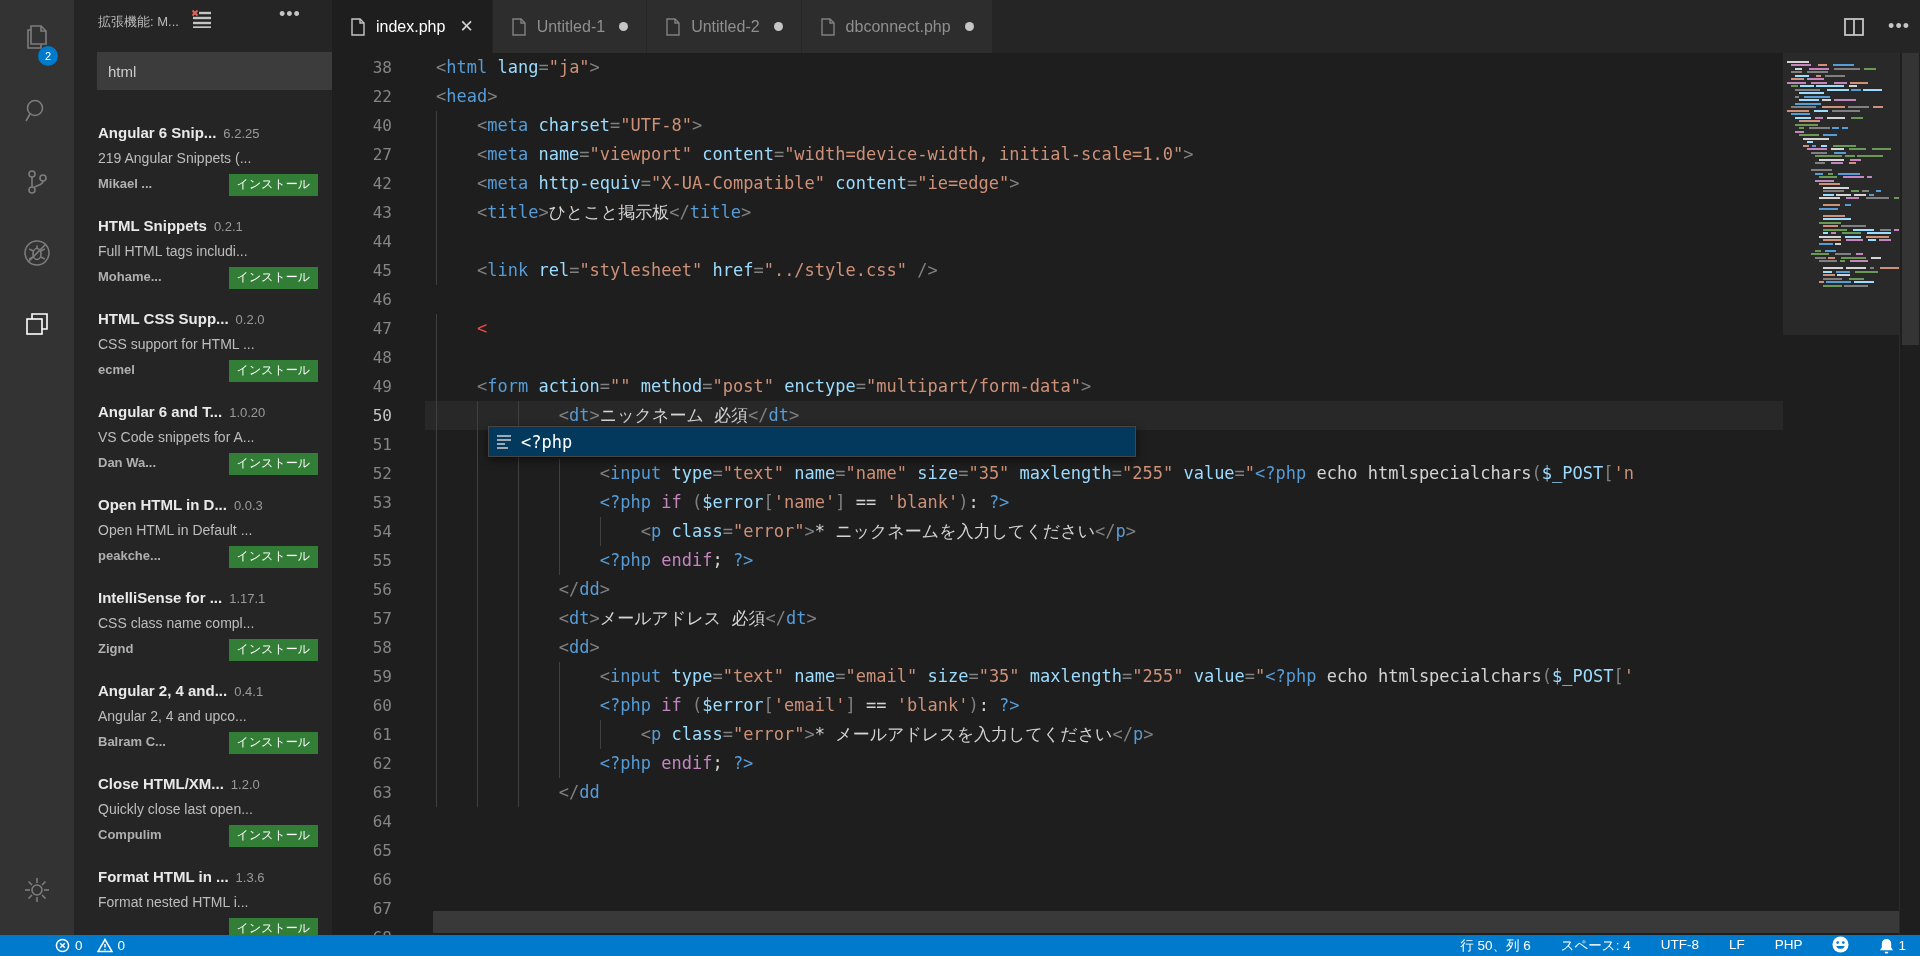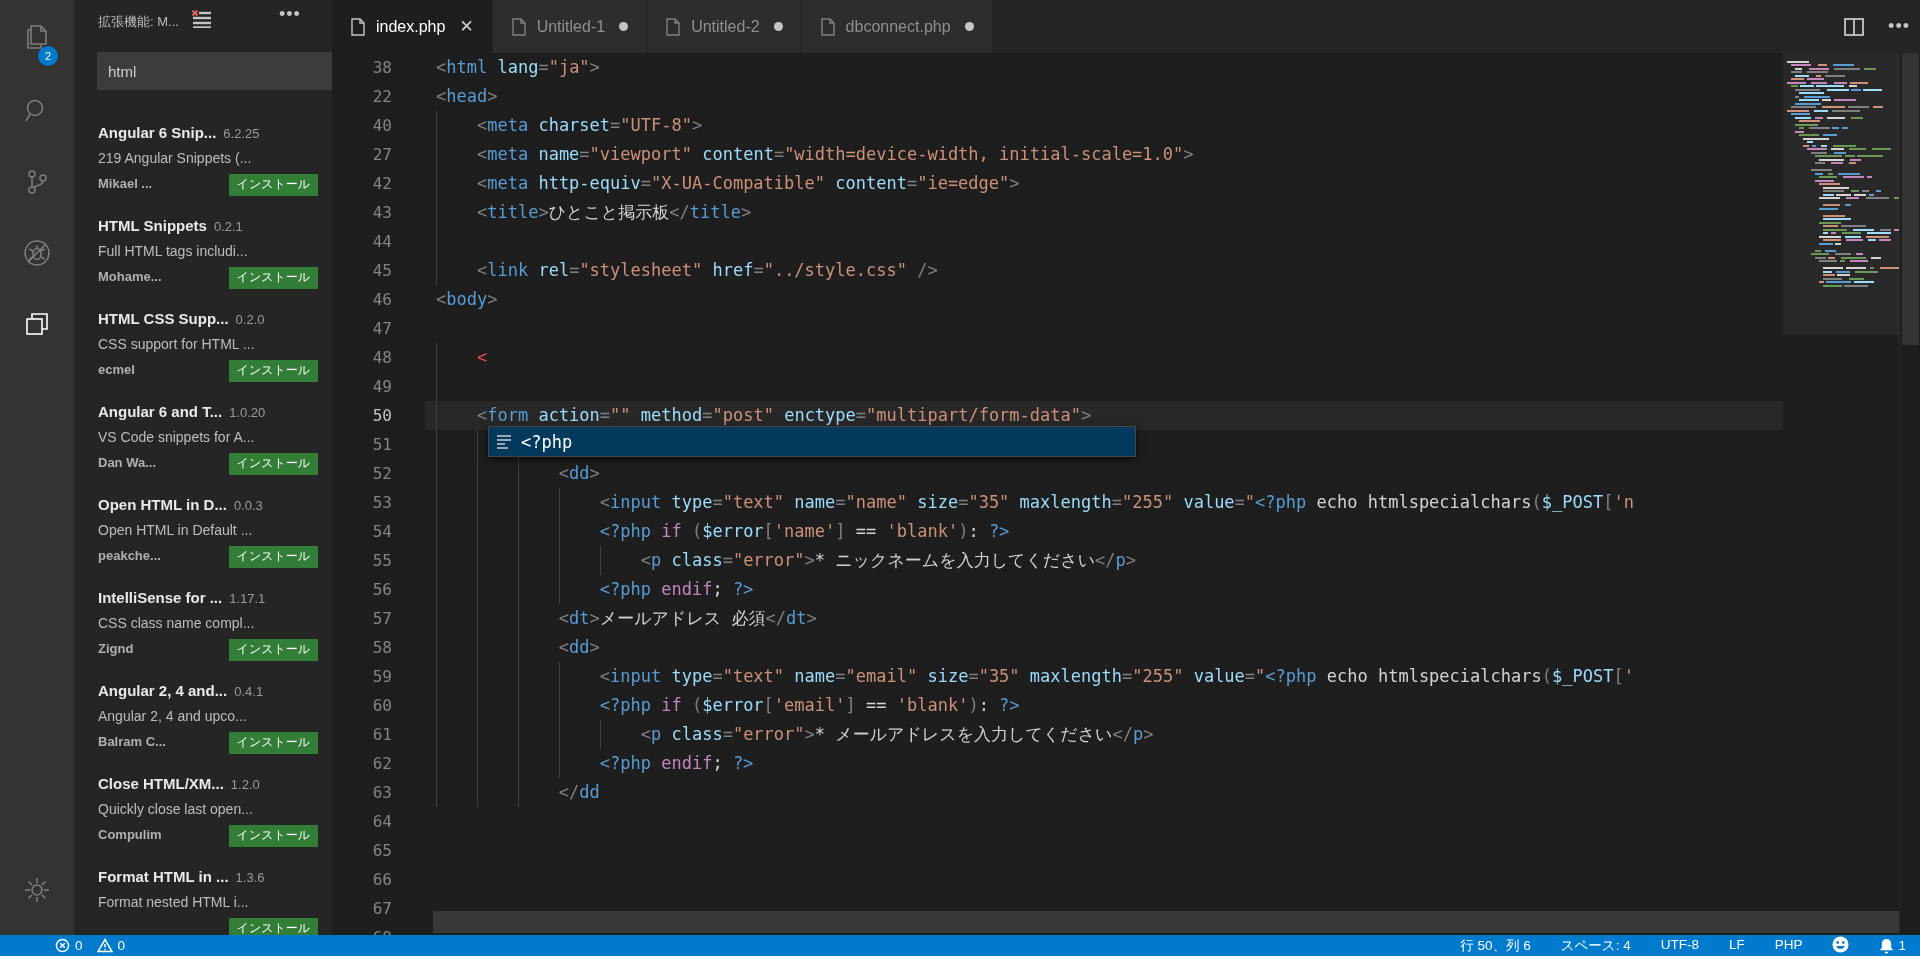--- a/index.html
+++ b/index.html
@@ -300,31 +300,31 @@
       </div>
     <div id="code">
         <div class="cline"><span style="color: rgb(128, 128, 128);">&lt;</span><span style="color: rgb(86, 156, 214);">html</span><span style="color: rgb(212, 212, 212);"> </span><span style="color: rgb(156, 220, 254);">lang</span><span style="color: rgb(128, 128, 128);">=</span><span style="color: rgb(206, 145, 120);">"ja"</span><span style="color: rgb(128, 128, 128);">&gt;</span></div>
         <div class="cline"><span style="color: rgb(128, 128, 128);">&lt;</span><span style="color: rgb(86, 156, 214);">head</span><span style="color: rgb(128, 128, 128);">&gt;</span></div>
         <div class="cline"><span class="guide" style="left: 0px;"></span><span style="color: rgb(212, 212, 212);">    </span><span style="color: rgb(128, 128, 128);">&lt;</span><span style="color: rgb(86, 156, 214);">meta</span><span style="color: rgb(212, 212, 212);"> </span><span style="color: rgb(156, 220, 254);">charset</span><span style="color: rgb(128, 128, 128);">=</span><span style="color: rgb(206, 145, 120);">"UTF-8"</span><span style="color: rgb(128, 128, 128);">&gt;</span></div>
         <div class="cline"><span class="guide" style="left: 0px;"></span><span style="color: rgb(212, 212, 212);">    </span><span style="color: rgb(128, 128, 128);">&lt;</span><span style="color: rgb(86, 156, 214);">meta</span><span style="color: rgb(212, 212, 212);"> </span><span style="color: rgb(156, 220, 254);">name</span><span style="color: rgb(128, 128, 128);">=</span><span style="color: rgb(206, 145, 120);">"viewport"</span><span style="color: rgb(212, 212, 212);"> </span><span style="color: rgb(156, 220, 254);">content</span><span style="color: rgb(128, 128, 128);">=</span><span style="color: rgb(206, 145, 120);">"width=device-width, initial-scale=1.0"</span><span style="color: rgb(128, 128, 128);">&gt;</span></div>
         <div class="cline"><span class="guide" style="left: 0px;"></span><span style="color: rgb(212, 212, 212);">    </span><span style="color: rgb(128, 128, 128);">&lt;</span><span style="color: rgb(86, 156, 214);">meta</span><span style="color: rgb(212, 212, 212);"> </span><span style="color: rgb(156, 220, 254);">http-equiv</span><span style="color: rgb(128, 128, 128);">=</span><span style="color: rgb(206, 145, 120);">"X-UA-Compatible"</span><span style="color: rgb(212, 212, 212);"> </span><span style="color: rgb(156, 220, 254);">content</span><span style="color: rgb(128, 128, 128);">=</span><span style="color: rgb(206, 145, 120);">"ie=edge"</span><span style="color: rgb(128, 128, 128);">&gt;</span></div>
         <div class="cline"><span class="guide" style="left: 0px;"></span><span style="color: rgb(212, 212, 212);">    </span><span style="color: rgb(128, 128, 128);">&lt;</span><span style="color: rgb(86, 156, 214);">title</span><span style="color: rgb(128, 128, 128);">&gt;</span><span style="color: rgb(212, 212, 212);">ひとこと掲示板</span><span style="color: rgb(128, 128, 128);">&lt;/</span><span style="color: rgb(86, 156, 214);">title</span><span style="color: rgb(128, 128, 128);">&gt;</span></div>
         <div class="cline"><span class="guide" style="left: 0px;"></span></div>
         <div class="cline"><span class="guide" style="left: 0px;"></span><span style="color: rgb(212, 212, 212);">    </span><span style="color: rgb(128, 128, 128);">&lt;</span><span style="color: rgb(86, 156, 214);">link</span><span style="color: rgb(212, 212, 212);"> </span><span style="color: rgb(156, 220, 254);">rel</span><span style="color: rgb(128, 128, 128);">=</span><span style="color: rgb(206, 145, 120);">"stylesheet"</span><span style="color: rgb(212, 212, 212);"> </span><span style="color: rgb(156, 220, 254);">href</span><span style="color: rgb(128, 128, 128);">=</span><span style="color: rgb(206, 145, 120);">"../style.css"</span><span style="color: rgb(212, 212, 212);"> </span><span style="color: rgb(128, 128, 128);">/&gt;</span></div>
-        <div class="cline"><span style="color: rgb(128, 128, 128);">&lt;</span><span style="color: rgb(86, 156, 214);">body</span><span style="color: rgb(128, 128, 128);">&gt;</span></div>
         <div class="cline"></div>
         <div class="cline"><span class="guide" style="left: 0px;"></span><span style="color: rgb(212, 212, 212);">    </span><span style="color: rgb(244, 71, 71);">&lt;</span></div>
         <div class="cline"><span class="guide" style="left: 0px;"></span></div>
         <div class="cline"><span class="guide" style="left: 0px;"></span><span style="color: rgb(212, 212, 212);">    </span><span style="color: rgb(128, 128, 128);">&lt;</span><span style="color: rgb(86, 156, 214);">form</span><span style="color: rgb(212, 212, 212);"> </span><span style="color: rgb(156, 220, 254);">action</span><span style="color: rgb(128, 128, 128);">=</span><span style="color: rgb(206, 145, 120);">""</span><span style="color: rgb(212, 212, 212);"> </span><span style="color: rgb(156, 220, 254);">method</span><span style="color: rgb(128, 128, 128);">=</span><span style="color: rgb(206, 145, 120);">"post"</span><span style="color: rgb(212, 212, 212);"> </span><span style="color: rgb(156, 220, 254);">enctype</span><span style="color: rgb(128, 128, 128);">=</span><span style="color: rgb(206, 145, 120);">"multipart/form-data"</span><span style="color: rgb(128, 128, 128);">&gt;</span></div>
         <div class="cline"><span class="guide" style="left: 0px;"></span><span class="guide" style="left: 40.92px;"></span><span class="guide" style="left: 81.84px;"></span><span style="color: rgb(212, 212, 212);">            </span><span style="color: rgb(128, 128, 128);">&lt;</span><span style="color: rgb(86, 156, 214);">dt</span><span style="color: rgb(128, 128, 128);">&gt;</span><span style="color: rgb(212, 212, 212);">ニックネーム 必須</span><span style="color: rgb(128, 128, 128);">&lt;/</span><span style="color: rgb(86, 156, 214);">dt</span><span style="color: rgb(128, 128, 128);">&gt;</span></div>
         <div class="cline"><span class="guide" style="left: 0px;"></span><span class="guide" style="left: 40.92px;"></span><span class="guide" style="left: 81.84px;"></span><span style="color: rgb(212, 212, 212);">            </span><span style="color: rgb(128, 128, 128);">&lt;</span><span style="color: rgb(86, 156, 214);">dd</span><span style="color: rgb(128, 128, 128);">&gt;</span></div>
         <div class="cline"><span class="guide" style="left: 0px;"></span><span class="guide" style="left: 40.92px;"></span><span class="guide" style="left: 81.84px;"></span><span class="guide" style="left: 122.76px;"></span><span style="color: rgb(212, 212, 212);">                </span><span style="color: rgb(128, 128, 128);">&lt;</span><span style="color: rgb(86, 156, 214);">input</span><span style="color: rgb(212, 212, 212);"> </span><span style="color: rgb(156, 220, 254);">type</span><span style="color: rgb(128, 128, 128);">=</span><span style="color: rgb(206, 145, 120);">"text"</span><span style="color: rgb(212, 212, 212);"> </span><span style="color: rgb(156, 220, 254);">name</span><span style="color: rgb(128, 128, 128);">=</span><span style="color: rgb(206, 145, 120);">"name"</span><span style="color: rgb(212, 212, 212);"> </span><span style="color: rgb(156, 220, 254);">size</span><span style="color: rgb(128, 128, 128);">=</span><span style="color: rgb(206, 145, 120);">"35"</span><span style="color: rgb(212, 212, 212);"> </span><span style="color: rgb(156, 220, 254);">maxlength</span><span style="color: rgb(128, 128, 128);">=</span><span style="color: rgb(206, 145, 120);">"255"</span><span style="color: rgb(212, 212, 212);"> </span><span style="color: rgb(156, 220, 254);">value</span><span style="color: rgb(128, 128, 128);">=</span><span style="color: rgb(206, 145, 120);">"</span><span style="color: rgb(86, 156, 214);">&lt;?php</span><span style="color: rgb(212, 212, 212);"> echo htmlspecialchars</span><span style="color: rgb(128, 128, 128);">(</span><span style="color: rgb(156, 220, 254);">$_POST</span><span style="color: rgb(128, 128, 128);">[</span><span style="color: rgb(206, 145, 120);">'n</span></div>
         <div class="cline"><span class="guide" style="left: 0px;"></span><span class="guide" style="left: 40.92px;"></span><span class="guide" style="left: 81.84px;"></span><span class="guide" style="left: 122.76px;"></span><span style="color: rgb(212, 212, 212);">                </span><span style="color: rgb(86, 156, 214);">&lt;?php</span><span style="color: rgb(212, 212, 212);"> </span><span style="color: rgb(197, 134, 192);">if</span><span style="color: rgb(212, 212, 212);"> </span><span style="color: rgb(128, 128, 128);">(</span><span style="color: rgb(156, 220, 254);">$error</span><span style="color: rgb(128, 128, 128);">[</span><span style="color: rgb(206, 145, 120);">'name'</span><span style="color: rgb(128, 128, 128);">]</span><span style="color: rgb(212, 212, 212);"> == </span><span style="color: rgb(206, 145, 120);">'blank'</span><span style="color: rgb(128, 128, 128);">)</span><span style="color: rgb(212, 212, 212);">: </span><span style="color: rgb(86, 156, 214);">?&gt;</span></div>
         <div class="cline"><span class="guide" style="left: 0px;"></span><span class="guide" style="left: 40.92px;"></span><span class="guide" style="left: 81.84px;"></span><span class="guide" style="left: 122.76px;"></span><span class="guide" style="left: 163.68px;"></span><span style="color: rgb(212, 212, 212);">                    </span><span style="color: rgb(128, 128, 128);">&lt;</span><span style="color: rgb(86, 156, 214);">p</span><span style="color: rgb(212, 212, 212);"> </span><span style="color: rgb(156, 220, 254);">class</span><span style="color: rgb(128, 128, 128);">=</span><span style="color: rgb(206, 145, 120);">"error"</span><span style="color: rgb(128, 128, 128);">&gt;</span><span style="color: rgb(212, 212, 212);">* ニックネームを入力してください</span><span style="color: rgb(128, 128, 128);">&lt;/</span><span style="color: rgb(86, 156, 214);">p</span><span style="color: rgb(128, 128, 128);">&gt;</span></div>
         <div class="cline"><span class="guide" style="left: 0px;"></span><span class="guide" style="left: 40.92px;"></span><span class="guide" style="left: 81.84px;"></span><span class="guide" style="left: 122.76px;"></span><span style="color: rgb(212, 212, 212);">                </span><span style="color: rgb(86, 156, 214);">&lt;?php</span><span style="color: rgb(212, 212, 212);"> </span><span style="color: rgb(197, 134, 192);">endif</span><span style="color: rgb(212, 212, 212);">; </span><span style="color: rgb(86, 156, 214);">?&gt;</span></div>
+        <div class="cline"><span class="guide" style="left: 0px;"></span><span class="guide" style="left: 40.92px;"></span><span class="guide" style="left: 81.84px;"></span><span style="color: rgb(212, 212, 212);">            </span><span style="color: rgb(128, 128, 128);">&lt;/</span><span style="color: rgb(86, 156, 214);">dd</span><span style="color: rgb(128, 128, 128);">&gt;</span></div>
         <div class="cline"><span class="guide" style="left: 0px;"></span><span class="guide" style="left: 40.92px;"></span><span class="guide" style="left: 81.84px;"></span><span style="color: rgb(212, 212, 212);">            </span><span style="color: rgb(128, 128, 128);">&lt;</span><span style="color: rgb(86, 156, 214);">dt</span><span style="color: rgb(128, 128, 128);">&gt;</span><span style="color: rgb(212, 212, 212);">メールアドレス 必須</span><span style="color: rgb(128, 128, 128);">&lt;/</span><span style="color: rgb(86, 156, 214);">dt</span><span style="color: rgb(128, 128, 128);">&gt;</span></div>
         <div class="cline"><span class="guide" style="left: 0px;"></span><span class="guide" style="left: 40.92px;"></span><span class="guide" style="left: 81.84px;"></span><span style="color: rgb(212, 212, 212);">            </span><span style="color: rgb(128, 128, 128);">&lt;</span><span style="color: rgb(86, 156, 214);">dd</span><span style="color: rgb(128, 128, 128);">&gt;</span></div>
         <div class="cline"><span class="guide" style="left: 0px;"></span><span class="guide" style="left: 40.92px;"></span><span class="guide" style="left: 81.84px;"></span><span class="guide" style="left: 122.76px;"></span><span style="color: rgb(212, 212, 212);">                </span><span style="color: rgb(128, 128, 128);">&lt;</span><span style="color: rgb(86, 156, 214);">input</span><span style="color: rgb(212, 212, 212);"> </span><span style="color: rgb(156, 220, 254);">type</span><span style="color: rgb(128, 128, 128);">=</span><span style="color: rgb(206, 145, 120);">"text"</span><span style="color: rgb(212, 212, 212);"> </span><span style="color: rgb(156, 220, 254);">name</span><span style="color: rgb(128, 128, 128);">=</span><span style="color: rgb(206, 145, 120);">"email"</span><span style="color: rgb(212, 212, 212);"> </span><span style="color: rgb(156, 220, 254);">size</span><span style="color: rgb(128, 128, 128);">=</span><span style="color: rgb(206, 145, 120);">"35"</span><span style="color: rgb(212, 212, 212);"> </span><span style="color: rgb(156, 220, 254);">maxlength</span><span style="color: rgb(128, 128, 128);">=</span><span style="color: rgb(206, 145, 120);">"255"</span><span style="color: rgb(212, 212, 212);"> </span><span style="color: rgb(156, 220, 254);">value</span><span style="color: rgb(128, 128, 128);">=</span><span style="color: rgb(206, 145, 120);">"</span><span style="color: rgb(86, 156, 214);">&lt;?php</span><span style="color: rgb(212, 212, 212);"> echo htmlspecialchars</span><span style="color: rgb(128, 128, 128);">(</span><span style="color: rgb(156, 220, 254);">$_POST</span><span style="color: rgb(128, 128, 128);">[</span><span style="color: rgb(206, 145, 120);">'</span></div>
         <div class="cline"><span class="guide" style="left: 0px;"></span><span class="guide" style="left: 40.92px;"></span><span class="guide" style="left: 81.84px;"></span><span class="guide" style="left: 122.76px;"></span><span style="color: rgb(212, 212, 212);">                </span><span style="color: rgb(86, 156, 214);">&lt;?php</span><span style="color: rgb(212, 212, 212);"> </span><span style="color: rgb(197, 134, 192);">if</span><span style="color: rgb(212, 212, 212);"> </span><span style="color: rgb(128, 128, 128);">(</span><span style="color: rgb(156, 220, 254);">$error</span><span style="color: rgb(128, 128, 128);">[</span><span style="color: rgb(206, 145, 120);">'email'</span><span style="color: rgb(128, 128, 128);">]</span><span style="color: rgb(212, 212, 212);"> == </span><span style="color: rgb(206, 145, 120);">'blank'</span><span style="color: rgb(128, 128, 128);">)</span><span style="color: rgb(212, 212, 212);">: </span><span style="color: rgb(86, 156, 214);">?&gt;</span></div>
         <div class="cline"><span class="guide" style="left: 0px;"></span><span class="guide" style="left: 40.92px;"></span><span class="guide" style="left: 81.84px;"></span><span class="guide" style="left: 122.76px;"></span><span class="guide" style="left: 163.68px;"></span><span style="color: rgb(212, 212, 212);">                    </span><span style="color: rgb(128, 128, 128);">&lt;</span><span style="color: rgb(86, 156, 214);">p</span><span style="color: rgb(212, 212, 212);"> </span><span style="color: rgb(156, 220, 254);">class</span><span style="color: rgb(128, 128, 128);">=</span><span style="color: rgb(206, 145, 120);">"error"</span><span style="color: rgb(128, 128, 128);">&gt;</span><span style="color: rgb(212, 212, 212);">* メールアドレスを入力してください</span><span style="color: rgb(128, 128, 128);">&lt;/</span><span style="color: rgb(86, 156, 214);">p</span><span style="color: rgb(128, 128, 128);">&gt;</span></div>
         <div class="cline"><span class="guide" style="left: 0px;"></span><span class="guide" style="left: 40.92px;"></span><span class="guide" style="left: 81.84px;"></span><span class="guide" style="left: 122.76px;"></span><span style="color: rgb(212, 212, 212);">                </span><span style="color: rgb(86, 156, 214);">&lt;?php</span><span style="color: rgb(212, 212, 212);"> </span><span style="color: rgb(197, 134, 192);">endif</span><span style="color: rgb(212, 212, 212);">; </span><span style="color: rgb(86, 156, 214);">?&gt;</span></div>
         <div class="cline"><span class="guide" style="left: 0px;"></span><span class="guide" style="left: 40.92px;"></span><span class="guide" style="left: 81.84px;"></span><span style="color: rgb(212, 212, 212);">            </span><span style="color: rgb(128, 128, 128);">&lt;/</span><span style="color: rgb(86, 156, 214);">dd</span></div>
       </div>
 
     <div id="minimap">

